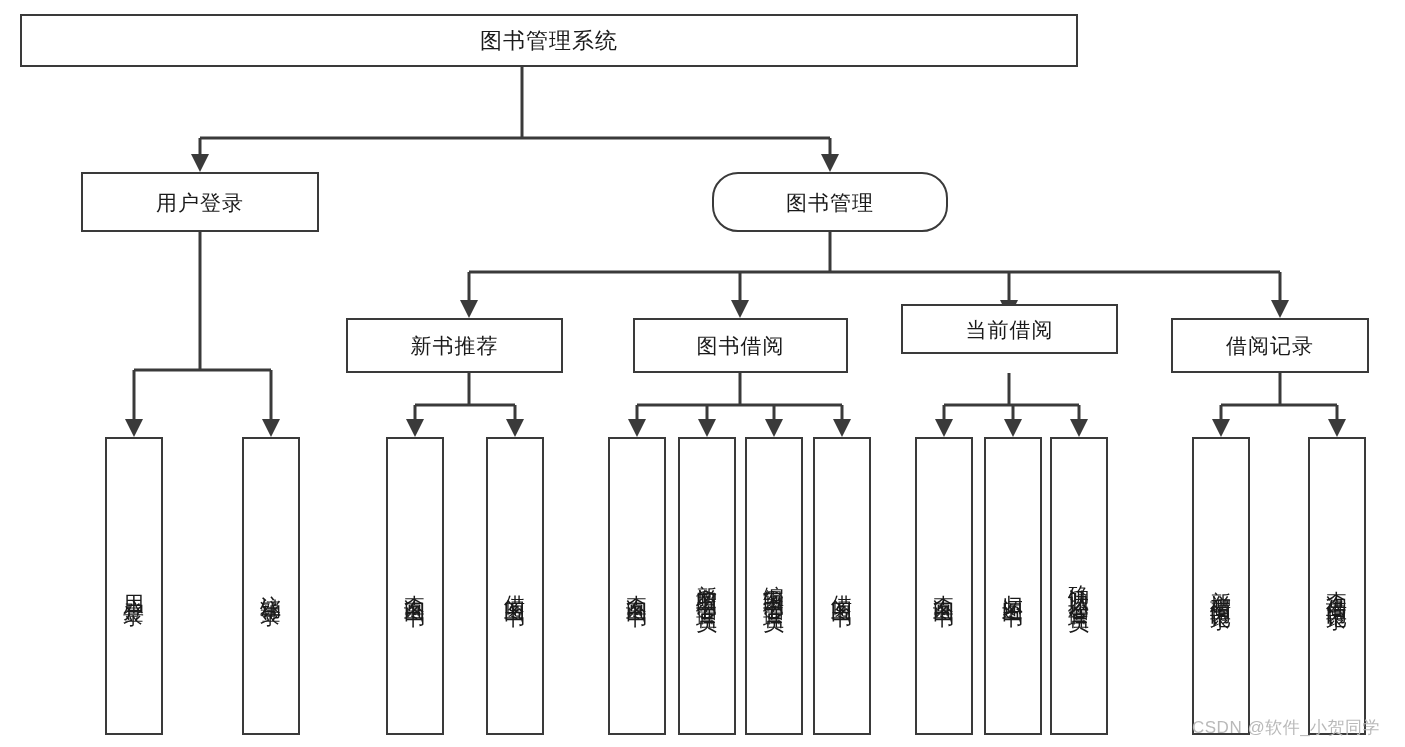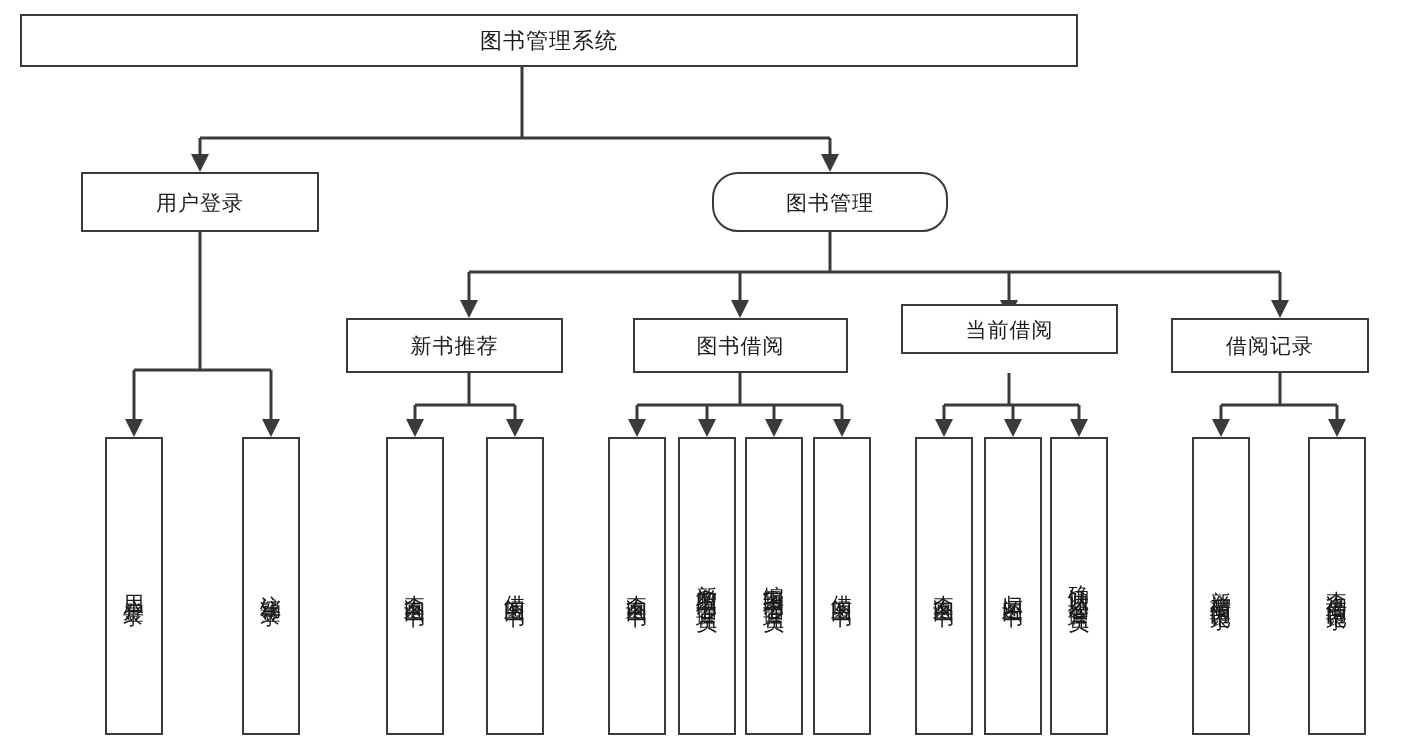--- a/index.html
+++ b/index.html
@@ -186,14 +186,15 @@
         <span class="node-label-v">确认归还（管理员）</span>
       </div>
       <div class="node-box" style="left: 1192px; top: 437px; width: 58px; height: 298px;">
         <span class="node-label-v">新增借阅记录</span>
       </div>
       <div class="node-box" style="left: 1308px; top: 437px; width: 58px; height: 298px;">
         <span class="node-label-v">查询借阅记录</span>
       </div>
     </div>
 
+  <div class="watermark" id="watermark-el" style="left: 1192px; top: 716px;">CSDN @软件_小贺同学</div>
 
 </div>
 
 </body></html>

